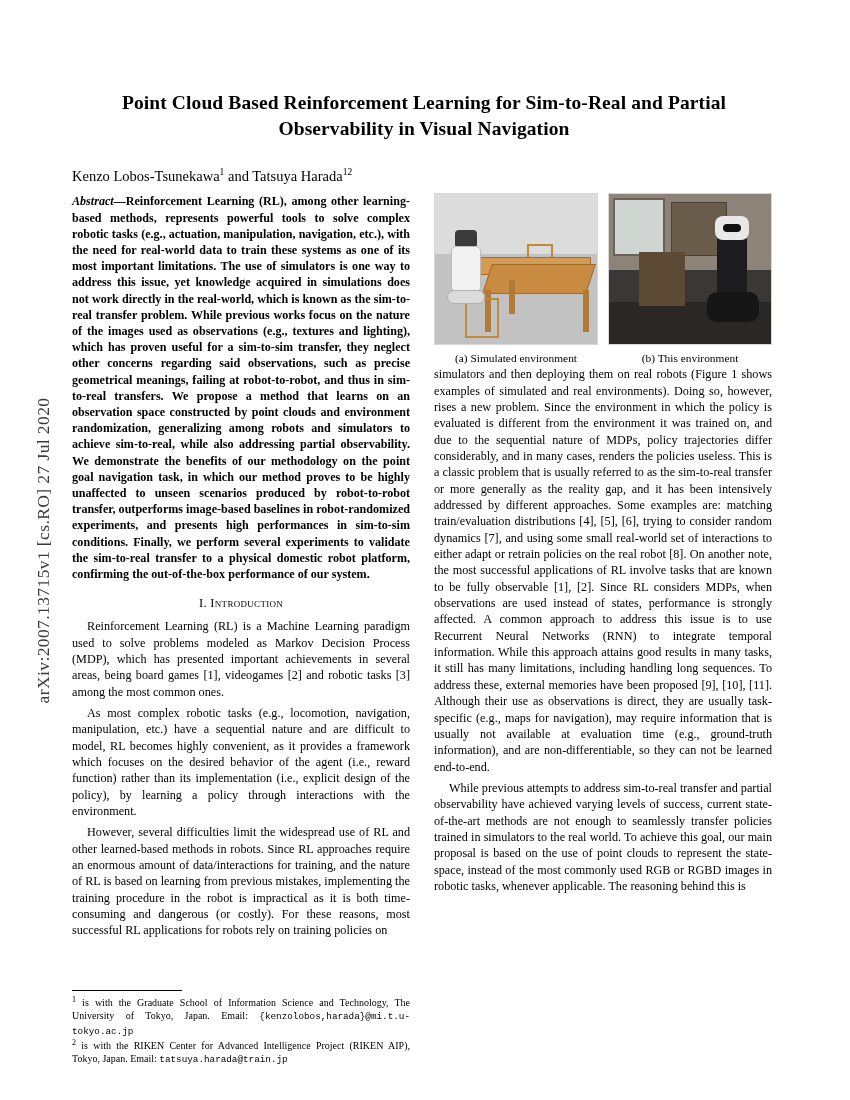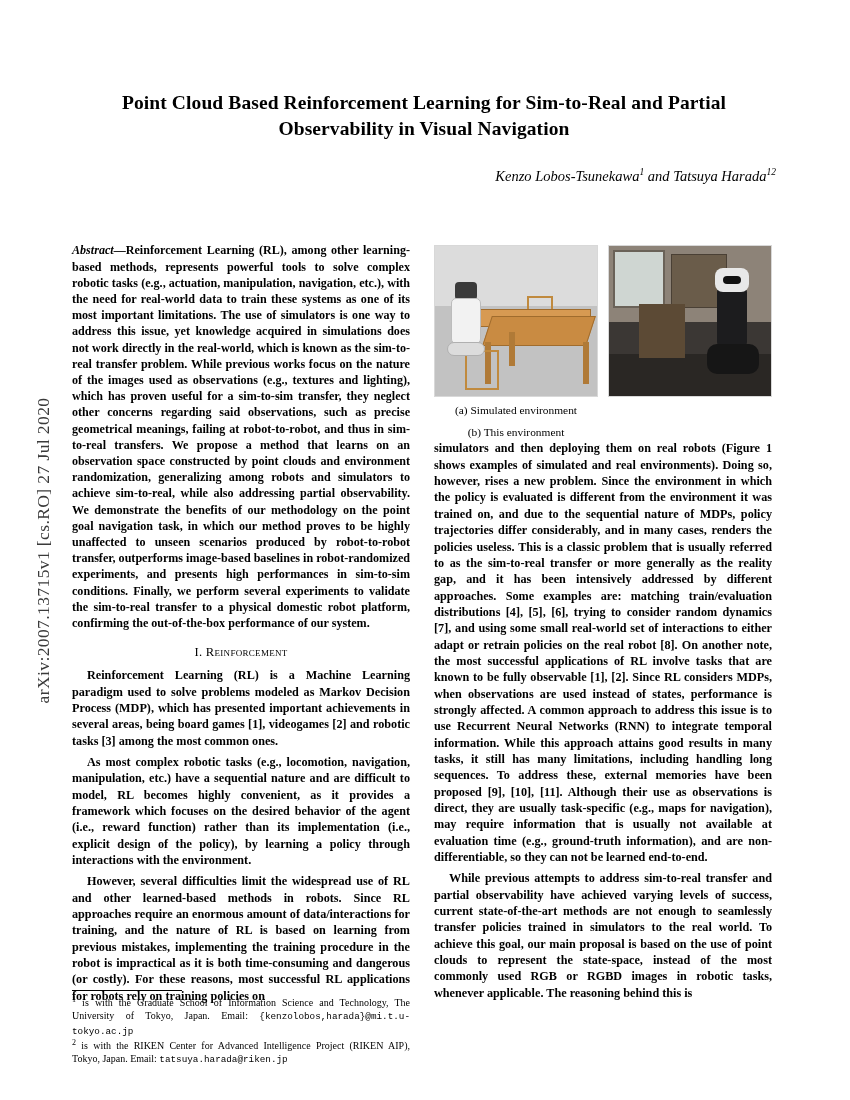--- a/index.html
+++ b/index.html
@@ -48,47 +48,44 @@
   #title {
     text-align: center;
     font-size: 19.5px;
     font-weight: bold;
     line-height: 1.32;
     letter-spacing: 0.1px;
     margin: 18px 6px 0 6px;
   }
 
   #authors {
-    text-align: right;
+    text-align: left;
     font-size: 14.5px;
     margin-top: 26px;
     margin-bottom: 8px;
-    font-style: italic;
   }
   #authors sup { font-size: 9.5px; vertical-align: super; }
 
   
   #columns {
     display: flex;
     gap: 24px;
     height: 860px;
-    align-items: center;
   }
   .col {
     width: 338px;
     position: relative;
   }
   p {
     margin: 0 0 0 0;
     font-size: 12.2px;
     line-height: 1.34;
     text-align: justify;
     text-justify: inter-word;
     hyphens: auto;
-    font-weight: bold;
   }
   p.indent { text-indent: 15px; }
   p + p { margin-top: 5px; }
 
   .abstract {
     font-weight: bold;
     font-size: 12.1px;
     line-height: 1.34;
     text-align: justify;
   }
@@ -114,21 +111,20 @@
     height: 152px;
     overflow: hidden;
     position: relative;
     border: 1px solid #d8d8d8;
   }
   .fig-caption-row {
     display: flex;
     gap: 10px;
     margin-top: 7px;
     font-size: 11.4px;
-    flex-direction: column;
   }
   .fig-caption-row > div {
     width: 164px;
     text-align: center;
   }
   .fig-main-caption {
     text-align: center;
     font-size: 11.8px;
     margin-top: 9px;
     margin-bottom: 12px;
@@ -260,21 +256,21 @@
   </div>
 
   <div id="columns">
 
     <div class="col">
 
       <p class="abstract">
         <span class="lead">Abstract—</span><span>Reinforcement Learning (RL), among other learning-based methods, represents powerful tools to solve complex robotic tasks (e.g., actuation, manipulation, navigation, etc.), with the need for real-world data to train these systems as one of its most important limitations. The use of simulators is one way to address this issue, yet knowledge acquired in simulations does not work directly in the real-world, which is known as the sim-to-real transfer problem. While previous works focus on the nature of the images used as observations (e.g., textures and lighting), which has proven useful for a sim-to-sim transfer, they neglect other concerns regarding said observations, such as precise geometrical meanings, failing at robot-to-robot, and thus in sim-to-real transfers. We propose a method that learns on an observation space constructed by point clouds and environment randomization, generalizing among robots and simulators to achieve sim-to-real, while also addressing partial observability. We demonstrate the benefits of our methodology on the point goal navigation task, in which our method proves to be highly unaffected to unseen scenarios produced by robot-to-robot transfer, outperforms image-based baselines in robot-randomized experiments, and presents high performances in sim-to-sim conditions. Finally, we perform several experiments to validate the sim-to-real transfer to a physical domestic robot platform, confirming the out-of-the-box performance of our system.</span>
       </p>
 
-      <h2 class="section">I. Reinforcement</h2>
+      <h2 class="section">I. Introduction</h2>
 
       <p class="indent">Reinforcement Learning (RL) is a Machine Learning paradigm used to solve problems modeled as Markov Decision Process (MDP), which has presented important achievements in several areas, being board games [1], videogames [2] and robotic tasks [3] among the most common ones.</p>
       <p class="indent">As most complex robotic tasks (e.g., locomotion, navigation, manipulation, etc.) have a sequential nature and are difficult to model, RL becomes highly convenient, as it provides a framework which focuses on the desired behavior of the agent (i.e., reward function) rather than its implementation (i.e., explicit design of the policy), by learning a policy through interactions with the environment.</p>
       <p class="indent">However, several difficulties limit the widespread use of RL and other learned-based methods in robots. Since RL approaches require an enormous amount of data/interactions for training, and the nature of RL is based on learning from previous mistakes, implementing the training procedure in the robot is impractical as it is both time-consuming and dangerous (or costly). For these reasons, most successful RL applications for robots rely on training policies on</p>
 
     </div>
 
     <div class="col">
 
       <div id="figure">
@@ -318,17 +314,17 @@
     </div>
 
   </div>
 
   <div id="footnotes">
     <hr>
     <div>
       <sup>1</sup><span> is with the Graduate School of Information Science and Technology, The University of Tokyo, Japan. Email: </span><span class="mono">{kenzolobos,harada}@mi.t.u-tokyo.ac.jp</span>
     </div>
     <div>
-      <sup>2</sup><span> is with the RIKEN Center for Advanced Intelligence Project (RIKEN AIP), Tokyo, Japan. Email: </span><span class="mono">tatsuya.harada@riken.jp</span>
+      <sup>2</sup><span> is with the RIKEN Center for Advanced Intelligence Project (RIKEN AIP), Tokyo, Japan. Email: </span><span class="mono">tatsuya.harada@train.jp</span>
     </div>
   </div>
 
 </div>
 
 </body></html>

